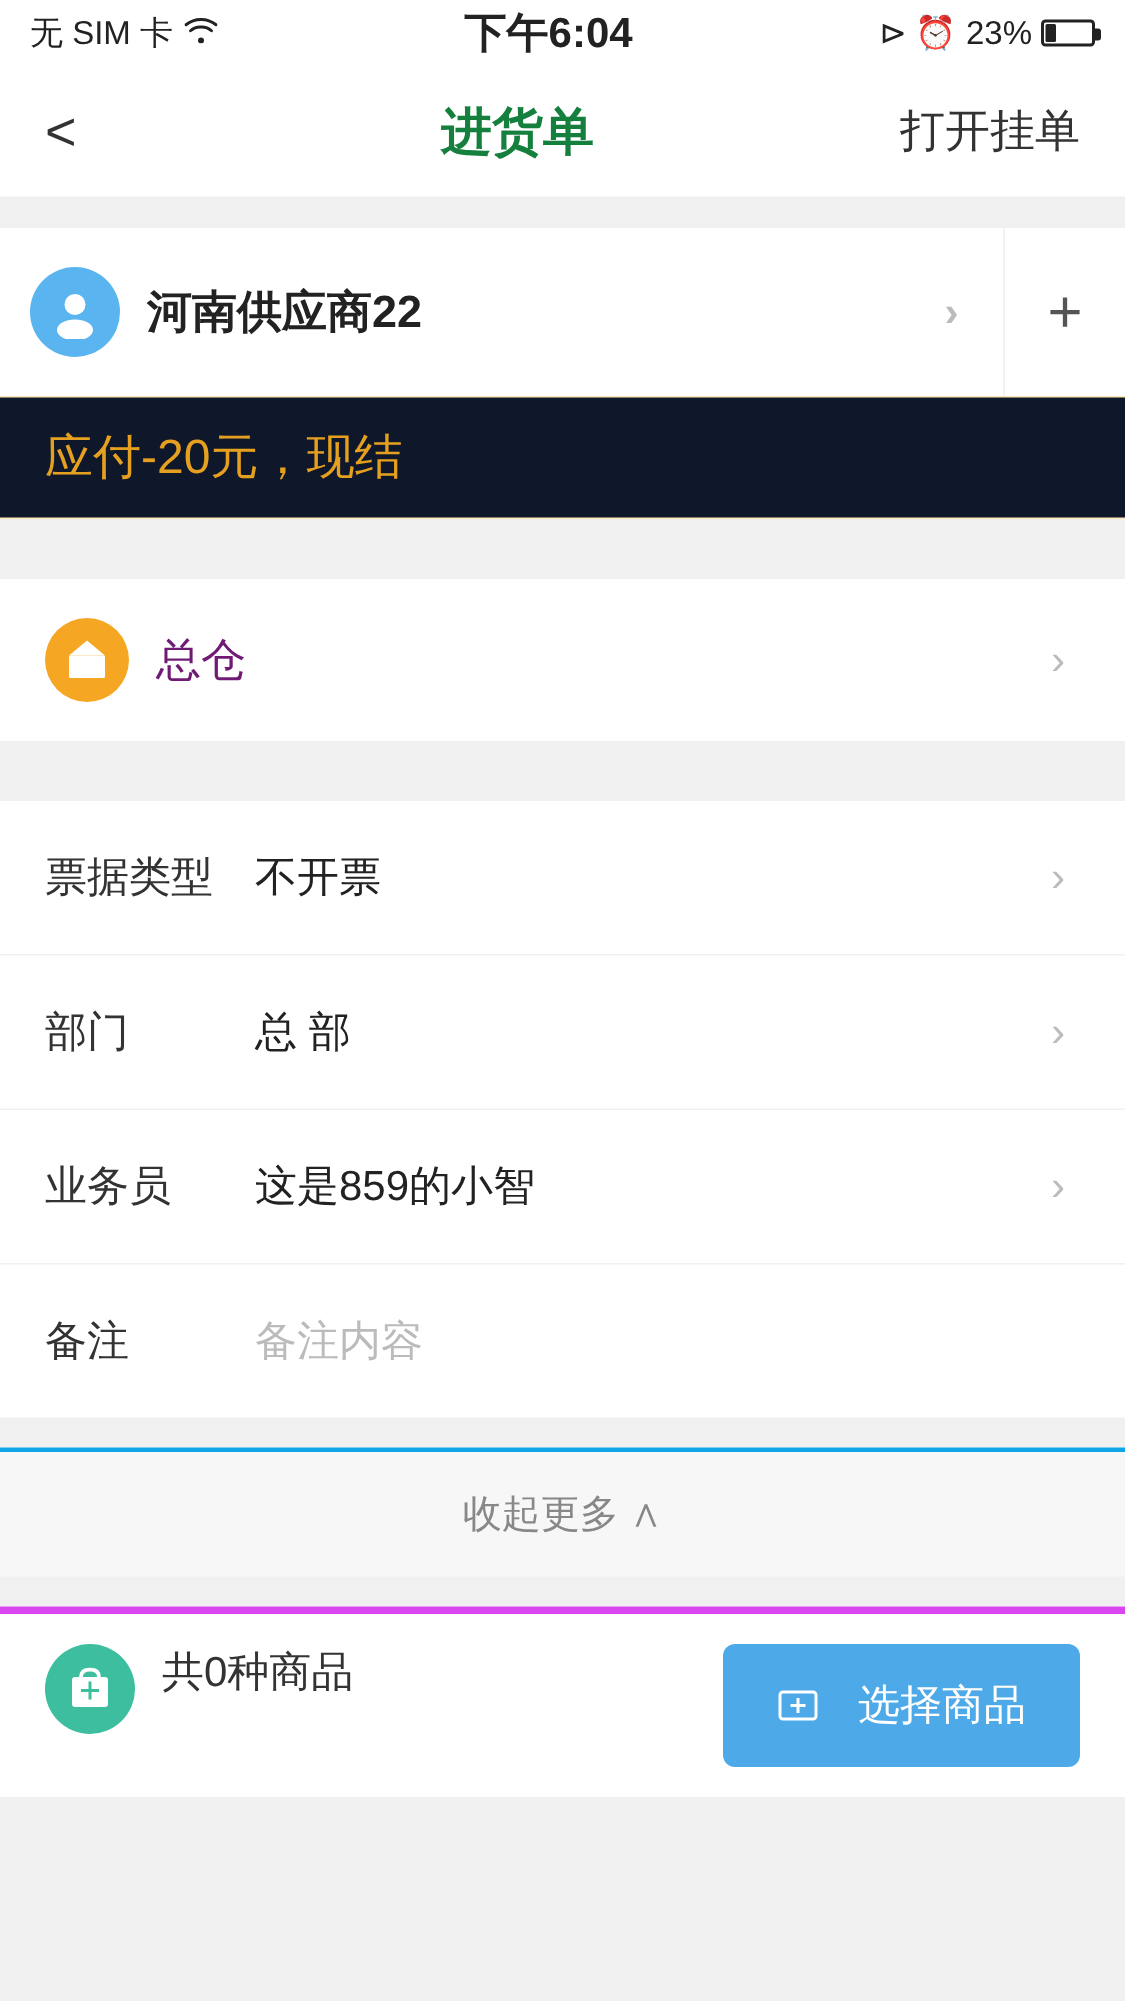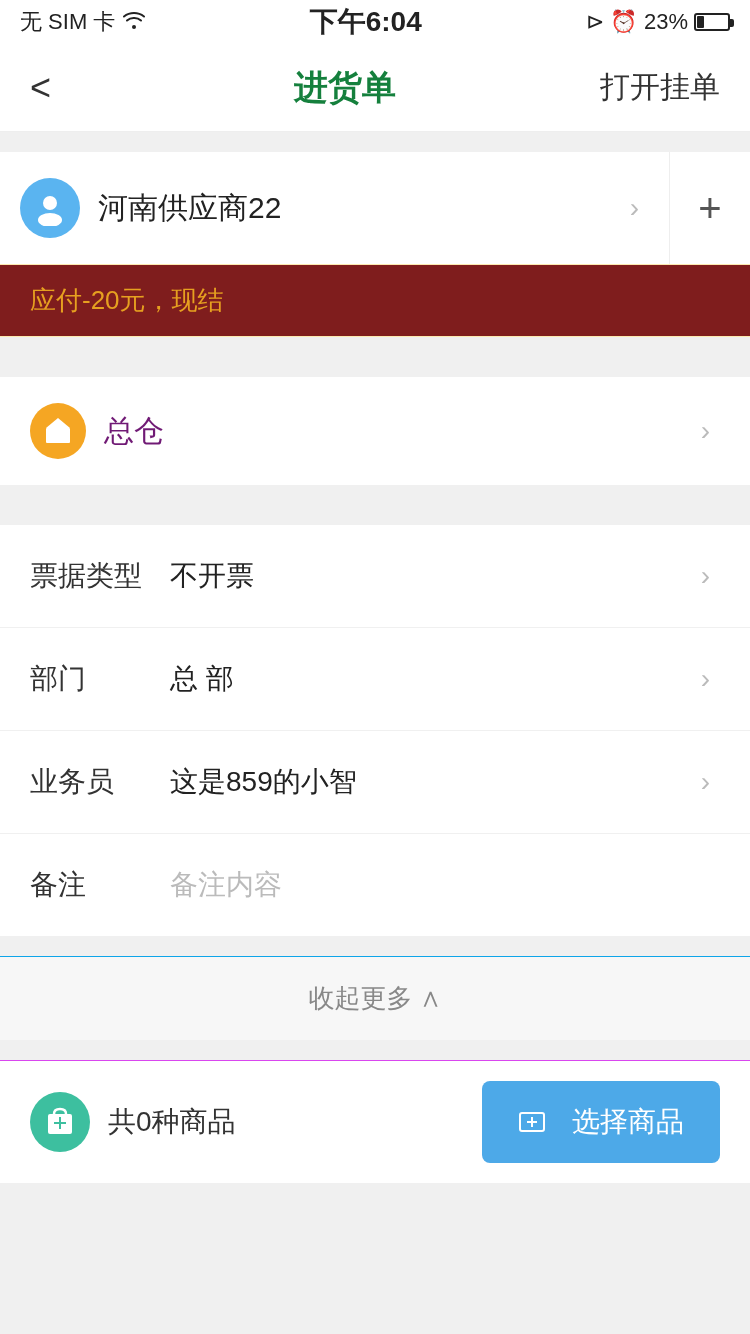--- a/index.html
+++ b/index.html
@@ -90,20 +90,21 @@
       display: flex;
       align-items: center;
       padding: 0;
     }
     .supplier-row {
       flex: 1;
       display: flex;
       align-items: center;
       padding: 26px 20px;
       border-right: 1px solid #eee;
+      font-weight: bold;
     }
     .supplier-avatar {
       width: 60px; height: 60px;
       border-radius: 50%;
       background: #5ab4f0;
       display: flex; align-items: center; justify-content: center;
       margin-right: 18px;
       flex-shrink: 0;
     }
     .supplier-avatar svg { width: 36px; height: 36px; }
@@ -121,23 +122,23 @@
       width: 80px;
       display: flex; align-items: center; justify-content: center;
       font-size: 40px;
       color: #555;
       cursor: pointer;
       padding: 26px 0;
     }
 
     
     .warning-banner {
-      background: #7f1d1d;
+      background: #0f172a;
       padding: 18px 30px;
-      font-size: 26px;
+      font-size: 32px;
       color: #e6a020;
       border-top: 1px solid #fde9b0;
       border-bottom: 1px solid #fde9b0;
     }
 
     
     .warehouse-section {
       background: #fff;
       margin-top: 20px;
     }
@@ -187,37 +188,36 @@
       color: #bbb;
     }
 
     
     .collapse-bar {
       background: #f7f7f7;
       display: flex;
       align-items: center;
       justify-content: center;
       padding: 24px;
-      border-top: 1px solid #0ea5e9;
+      border-top: 3px solid #0ea5e9;
       cursor: pointer;
       margin-top: 20px;
     }
     .collapse-text {
       font-size: 26px;
       color: #888;
     }
 
     
     .bottom-bar {
       background: #fff;
       display: flex;
-      align-items: center;
       padding: 20px 30px;
       margin-top: 20px;
-      border-top: 1px solid #d946ef;
+      border-top: 5px solid #d946ef;
     }
     .product-icon {
       width: 60px; height: 60px;
       border-radius: 50%;
       background: #3dbf9f;
       display: flex; align-items: center; justify-content: center;
       margin-right: 18px;
     }
     .product-icon svg { width: 32px; height: 32px; }
     .product-count {

